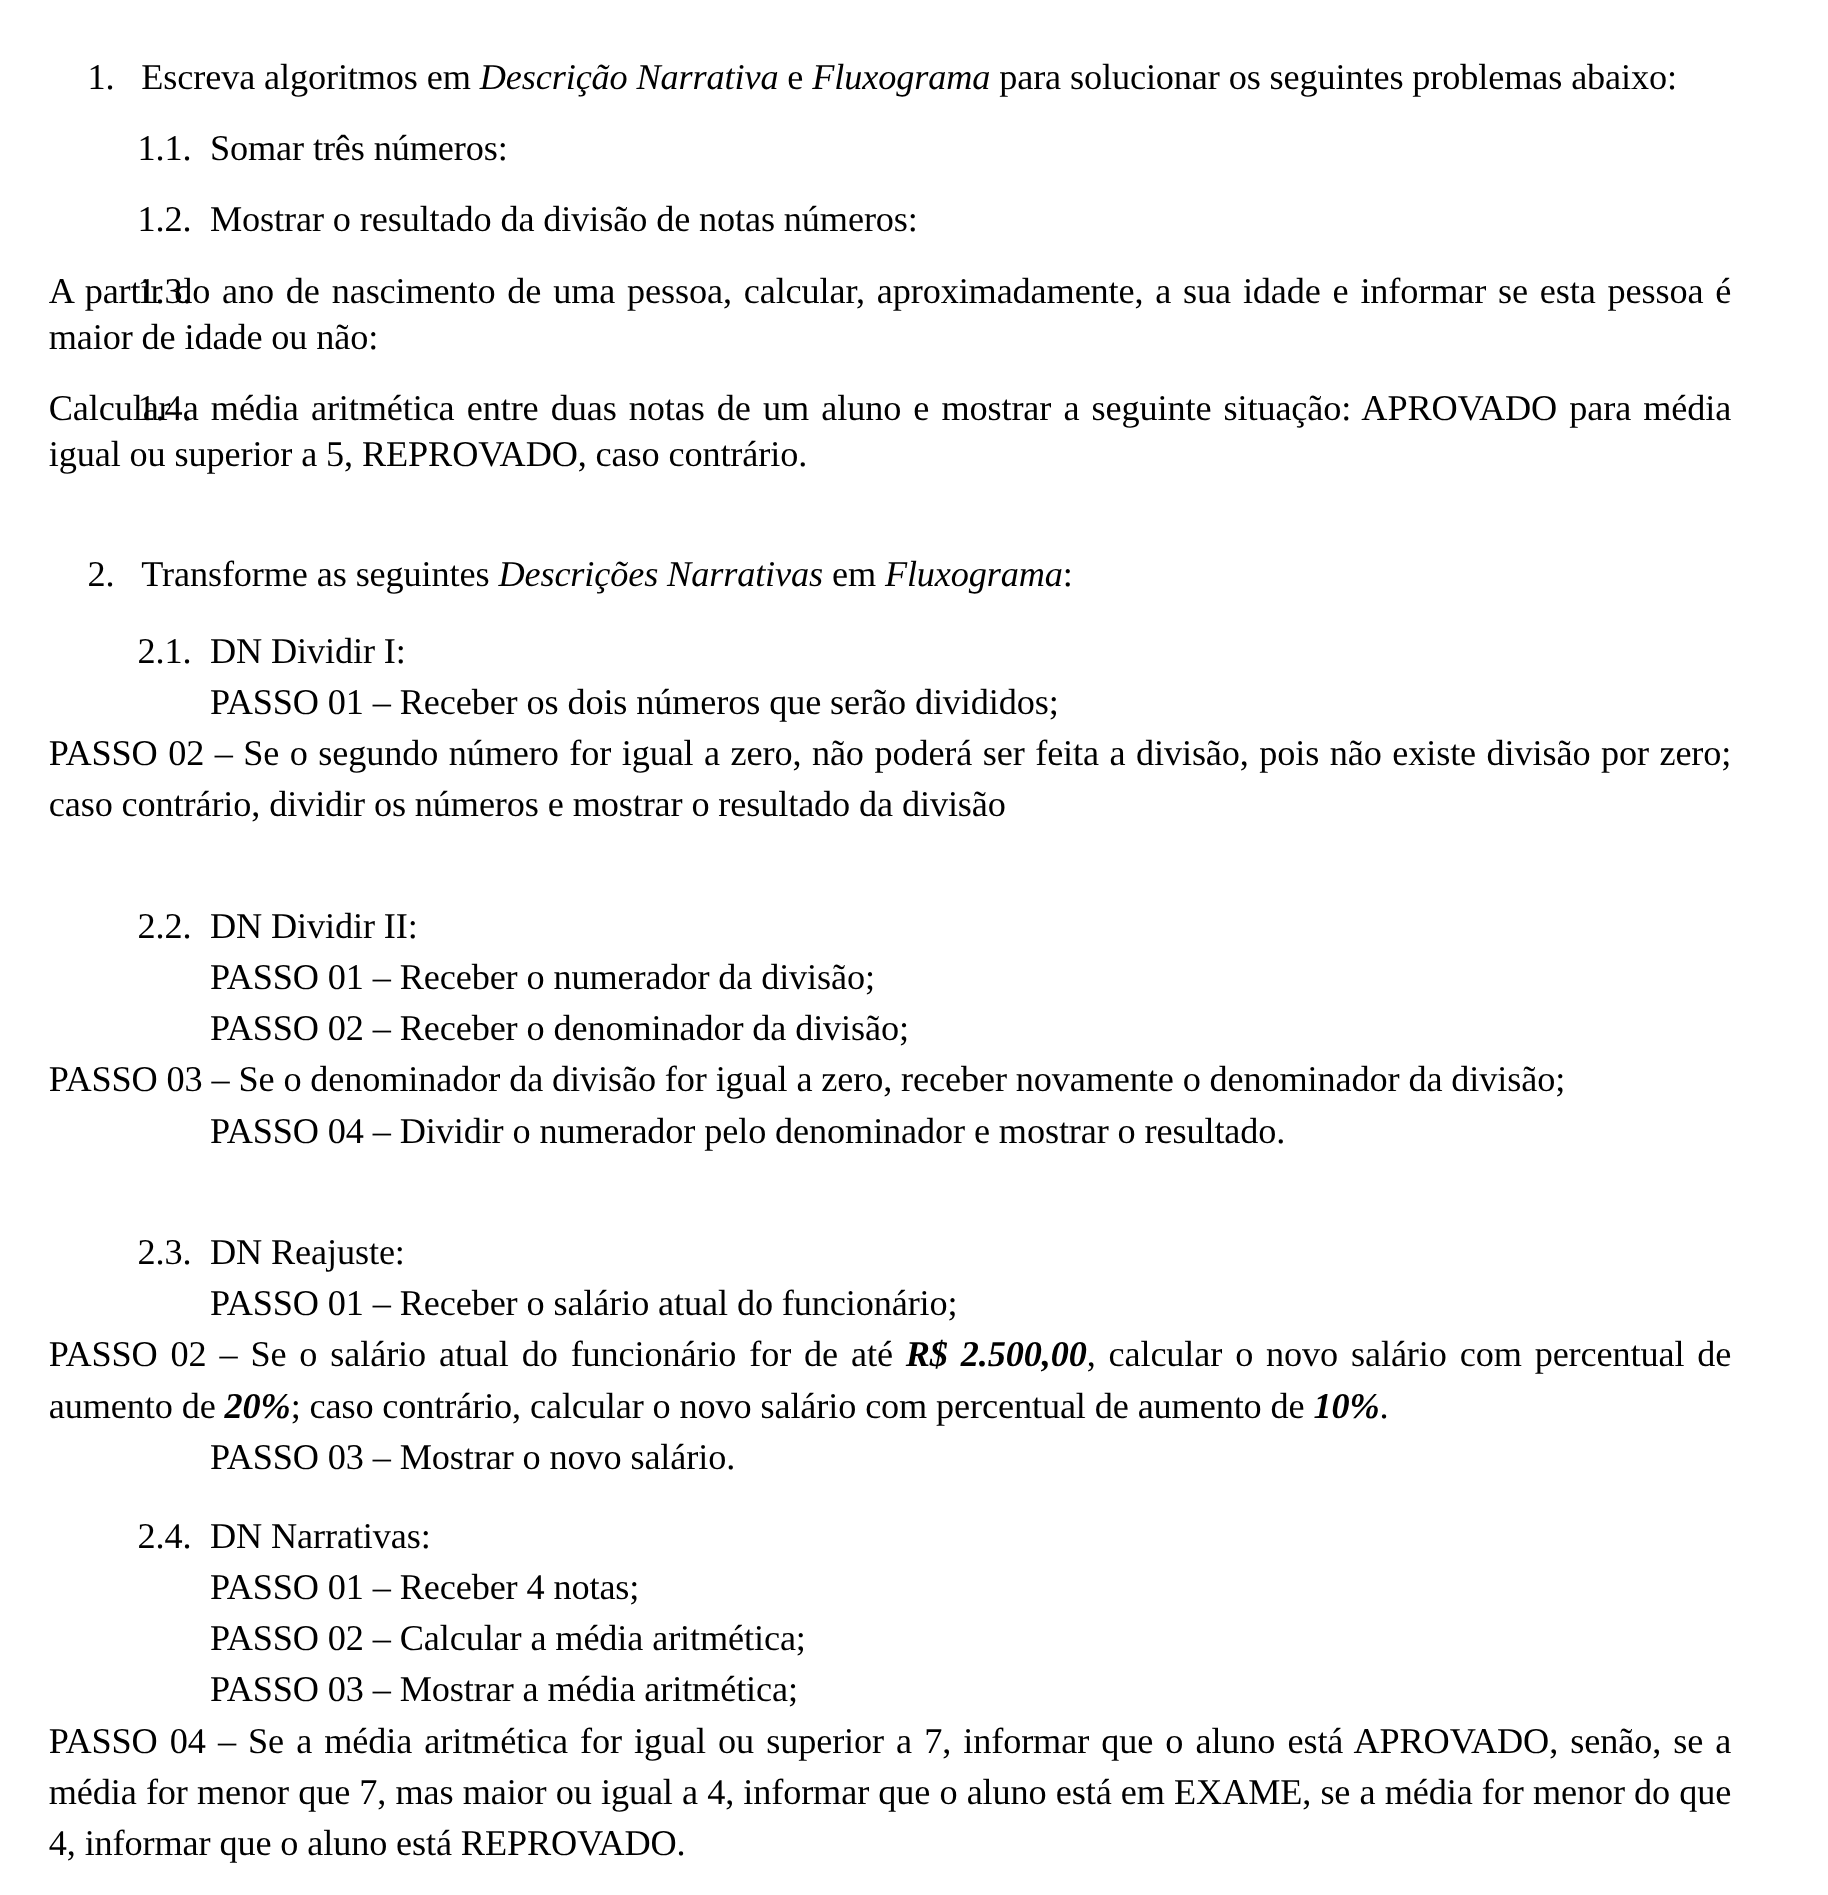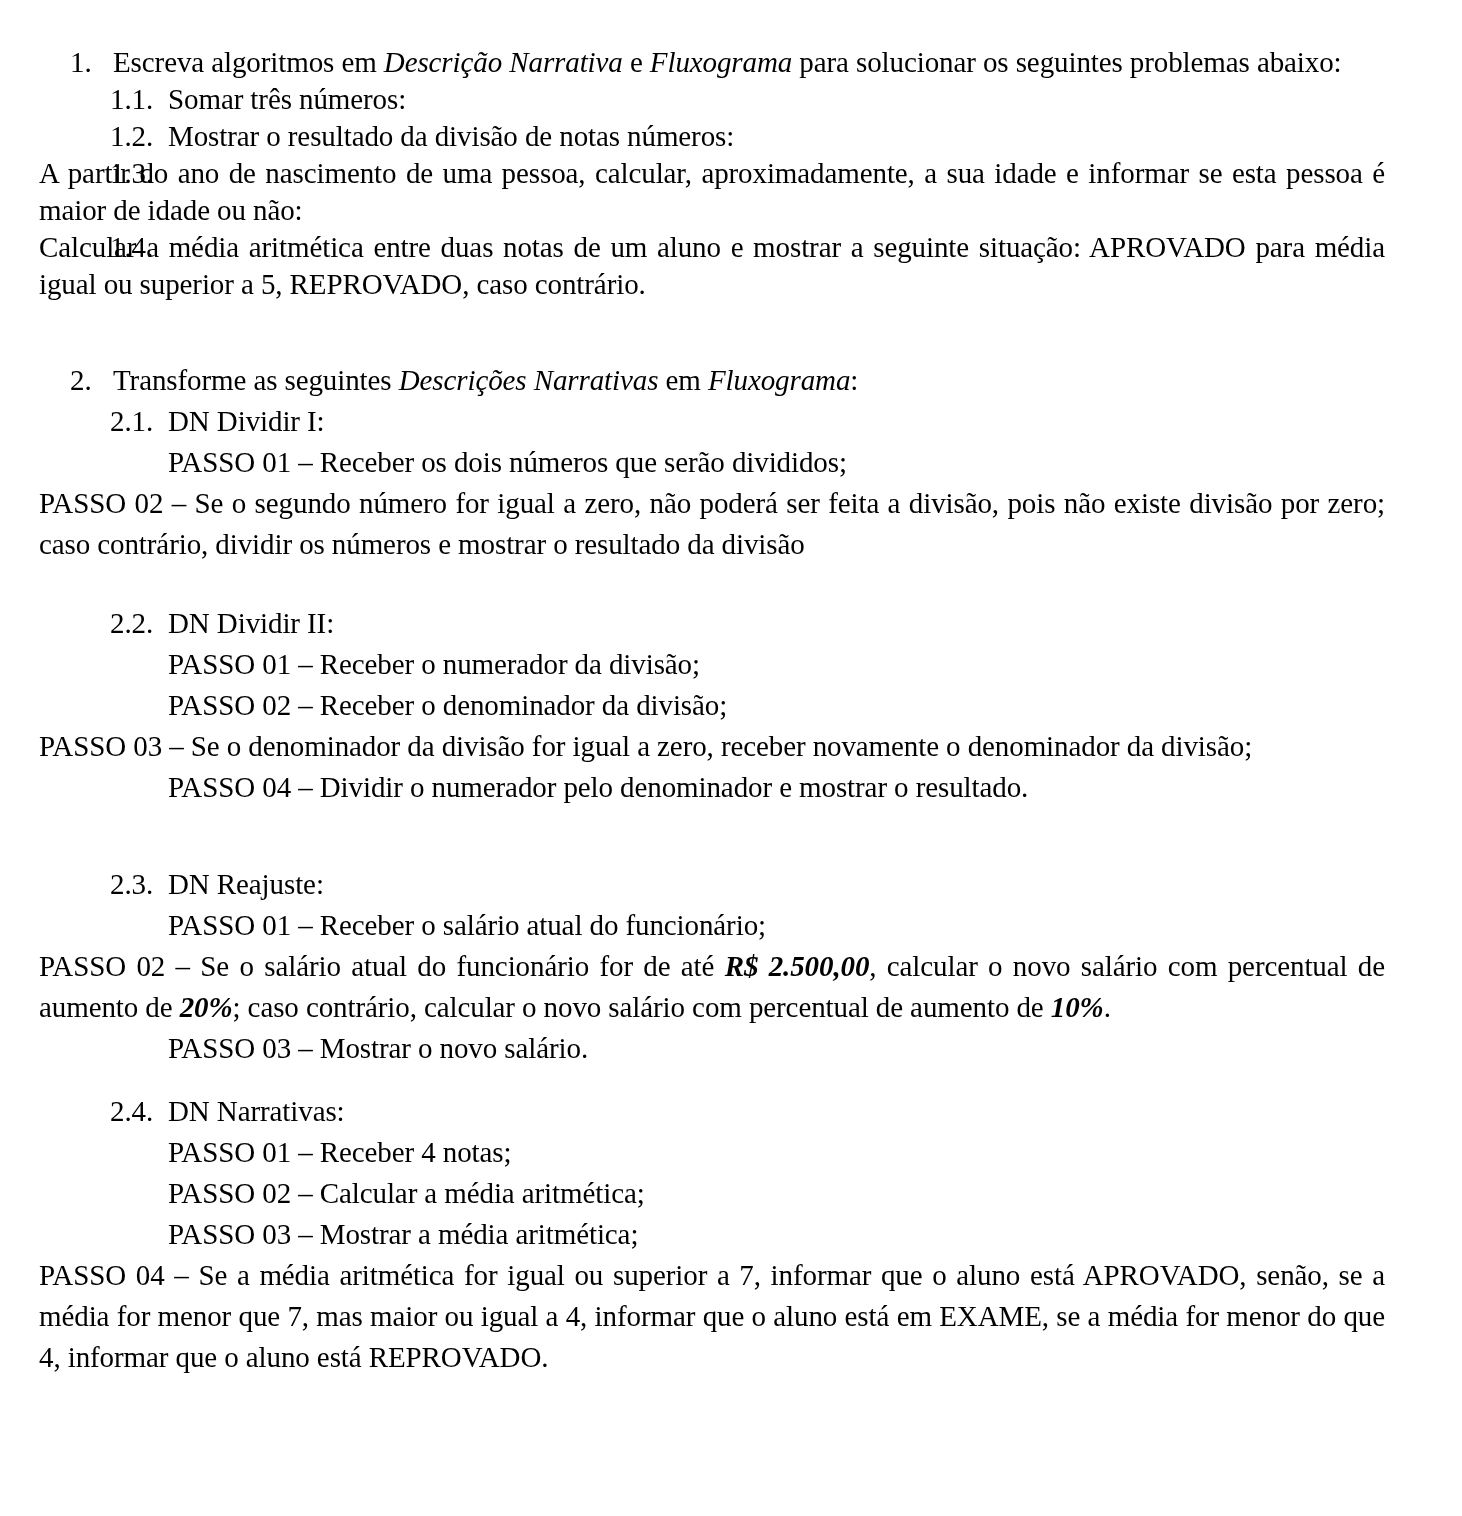--- a/index.html
+++ b/index.html
@@ -14,28 +14,28 @@
     letter-spacing:-0.1px;
     box-sizing:border-box;
     padding:44px 77px 0 0;
     overflow:hidden;
   }
   .para{position:relative;}
   .s1{line-height:37px;}
   .s2{line-height:41px;}
   .item1{padding-left:113px;}
   .item1 > .num{position:absolute;left:70px;top:0;}
-  .item2{padding-left:168px;}
+  .item2{padding-left:168px;margin-top:20px;}
   .item2 > .num{position:absolute;left:110px;top:0;}
   .passo{padding-left:168px;}
   .justify{text-align:justify;padding-left:39px;}
   .it{font-style:italic;}
   .bd{font-weight:bold;font-style:italic;}
   .g1{margin-top:57px;}
-  .g2{margin-top:38px;}
+  .g2{margin-top:56px;}
   .g3{margin-top:56px;}
   .g4{margin-top:22px;}
 </style>
 </head>
 <body>
 
 <div class="page">
     <div class="para item1 s1"><span class="num">1.</span><span>Escreva algoritmos em </span><span class="it">Descrição Narrativa</span><span> e </span><span class="it">Fluxograma</span><span> para solucionar os seguintes problemas abaixo:</span></div>
     <div class="para item2 s1"><span class="num">1.1.</span><span>Somar três números:</span></div>
     <div class="para item2 s1"><span class="num">1.2.</span><span>Mostrar o resultado da divisão de notas números:</span></div>

